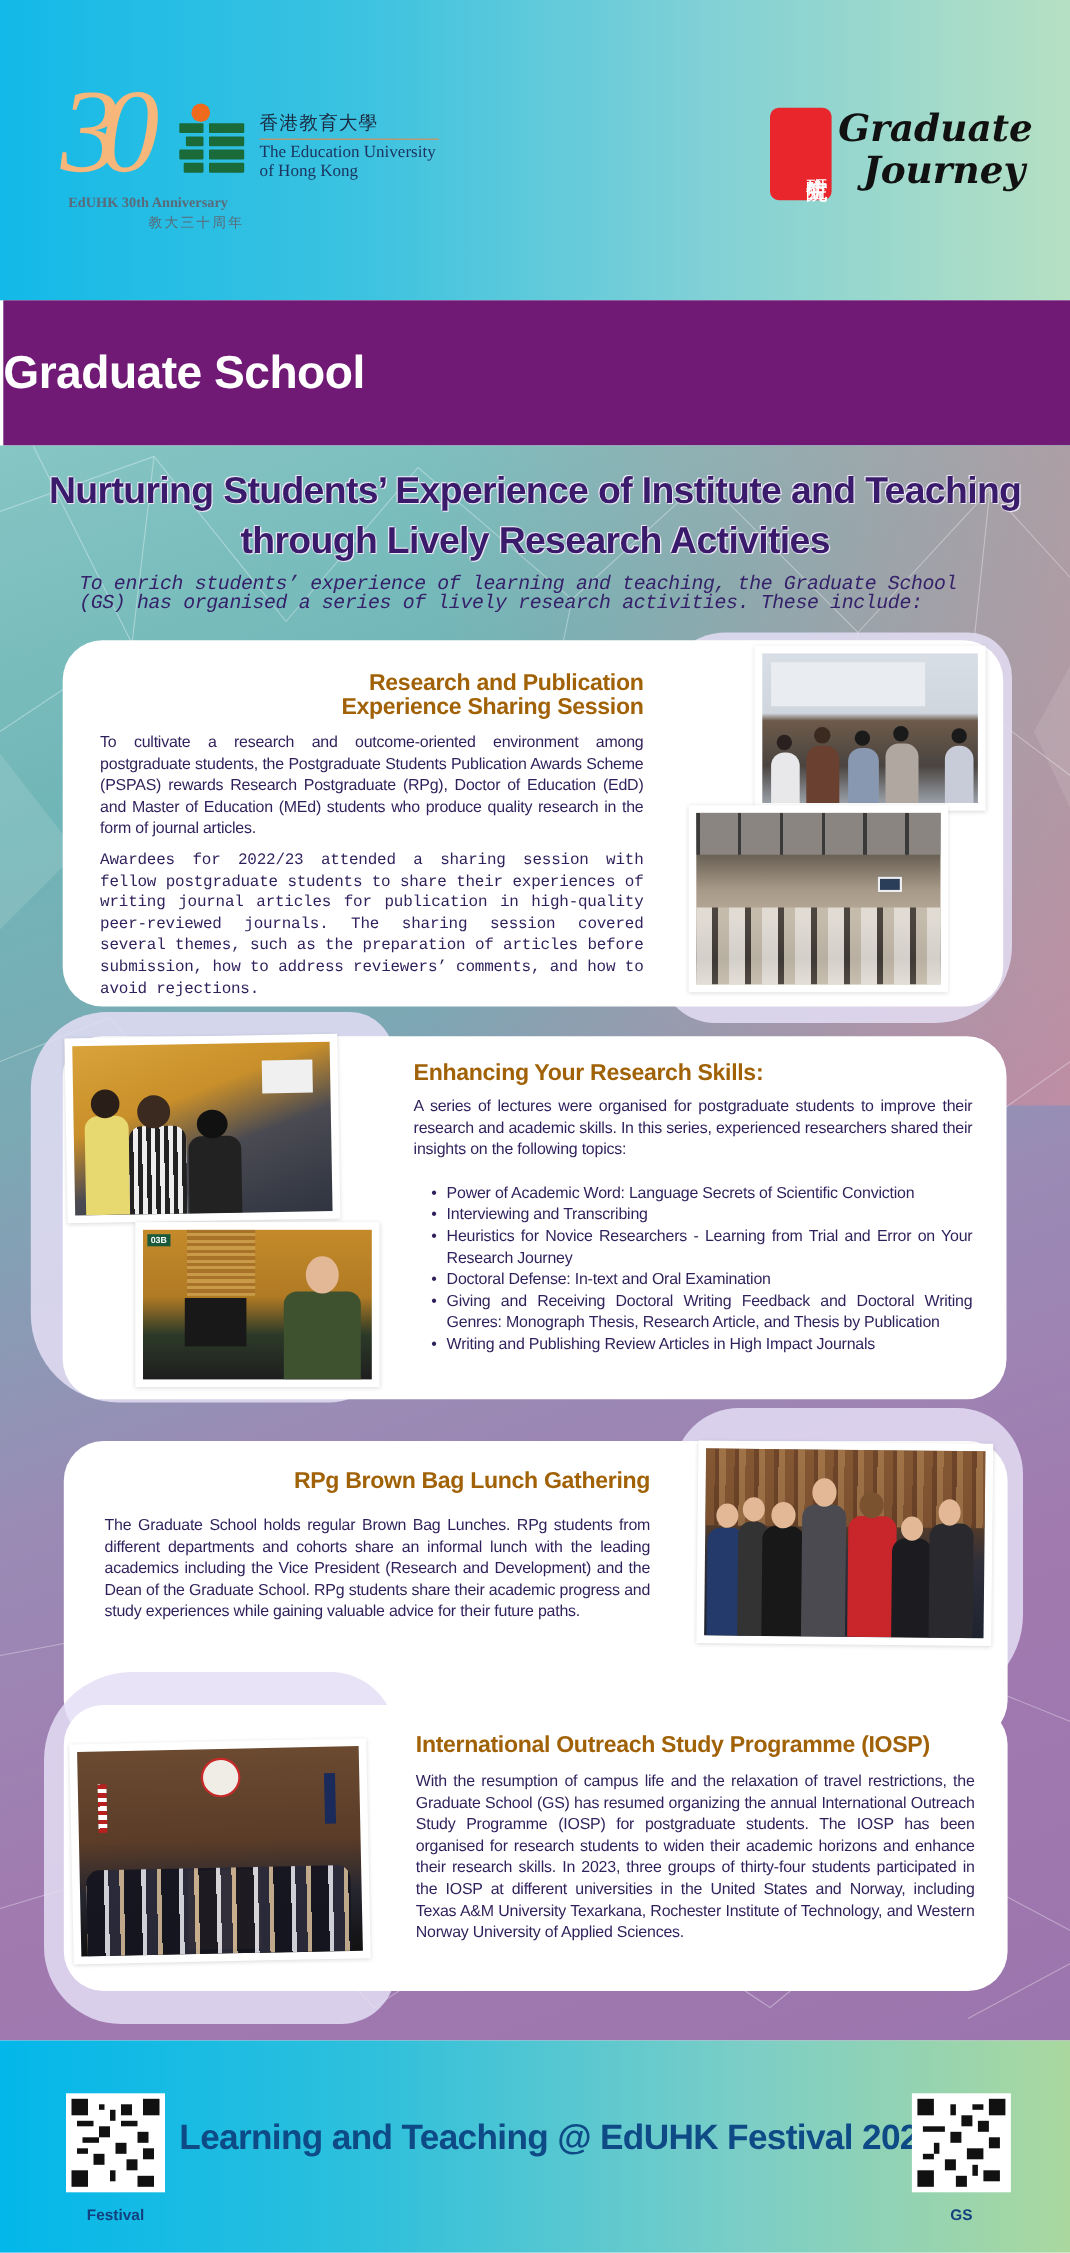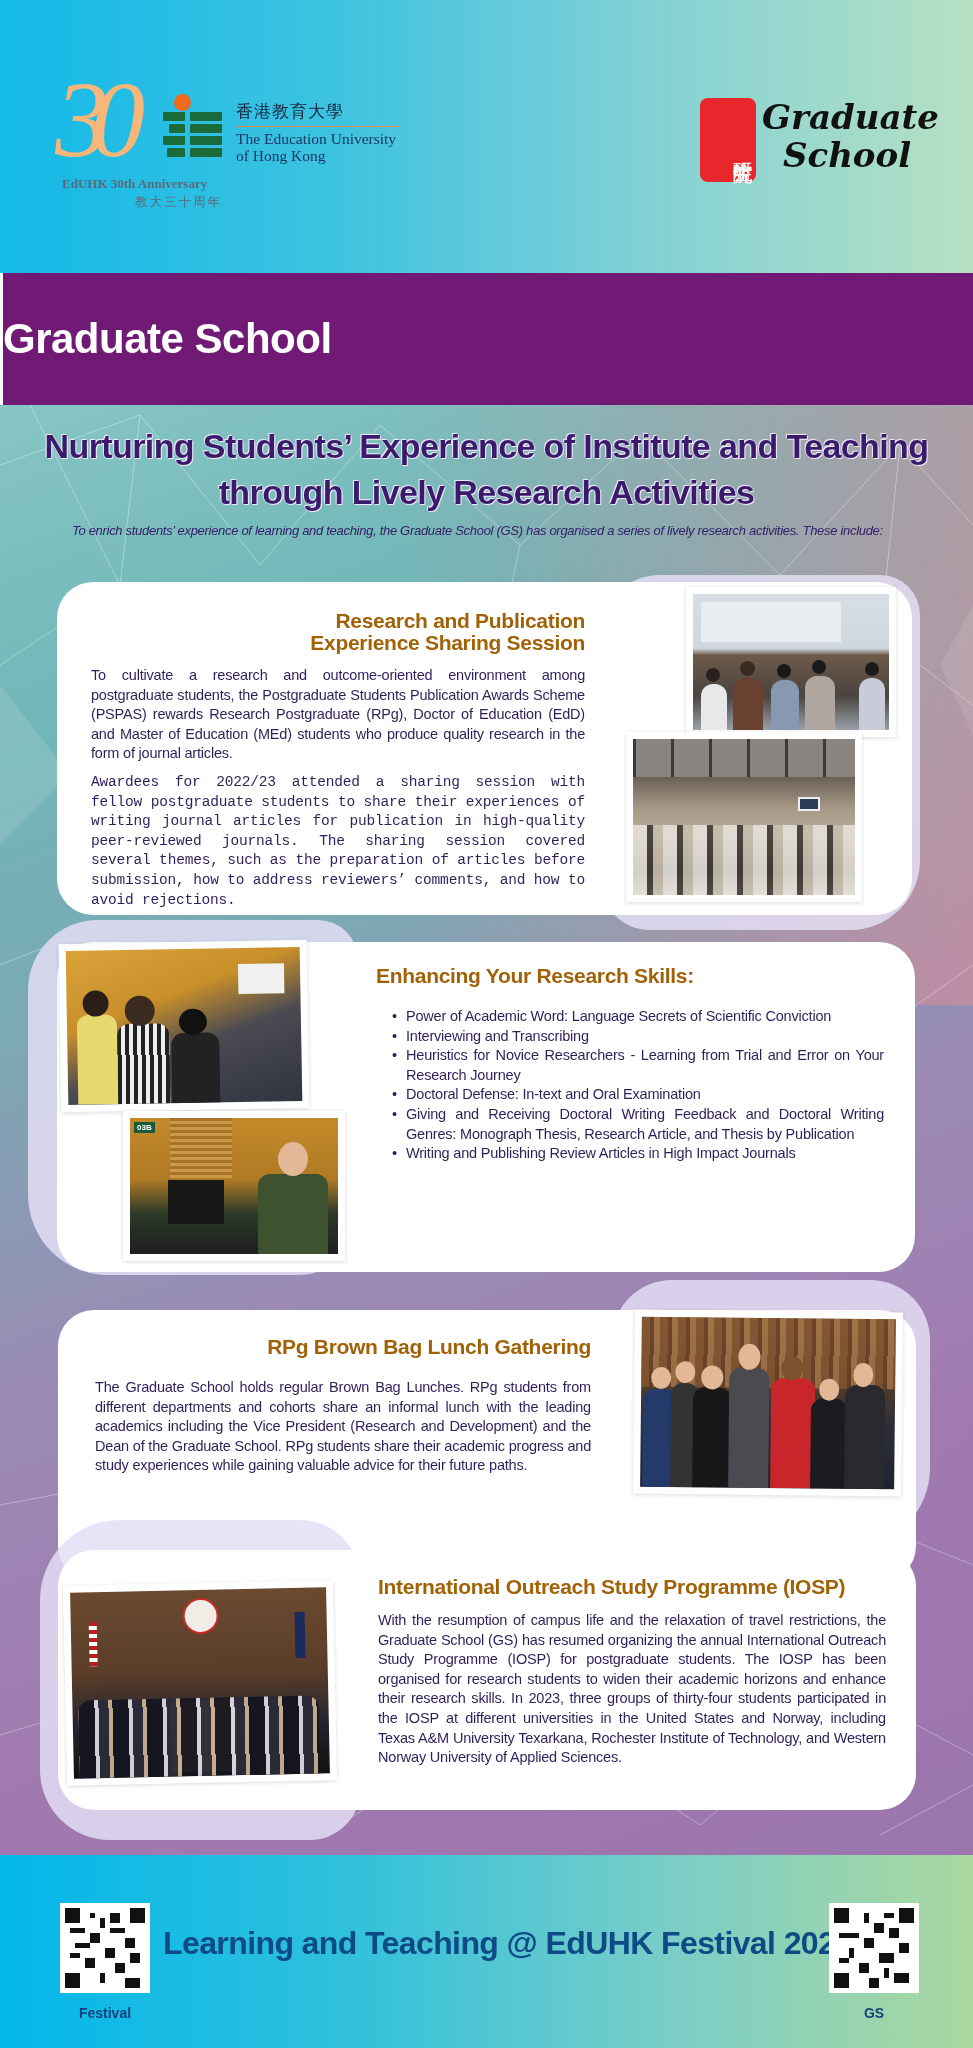--- a/index.html
+++ b/index.html
@@ -26,21 +26,21 @@
   .logo-anniv-cn { position: absolute; left: 80px; top: 124px; font-size: 12.5px; color: #5a6a78; letter-spacing: 2px; font-family: "DejaVu Sans", sans-serif; }
 
   .logo-right { position: absolute; left: 700px; top: 98px; width: 240px; height: 90px; }
   .seal {
     position: absolute; left: 0; top: 0; width: 56px; height: 84px; background: #e8262b; border-radius: 8px;
     color: #fff; font-size: 20px; line-height: 26px; text-align: center; padding-top: 14px; font-family: "DejaVu Sans", sans-serif;
     writing-mode: vertical-rl;
   }
   .script {
     position: absolute; left: 62px; top: 0; font-family: "DejaVu Serif", serif; font-style: italic; font-weight: bold;
-    font-size: 34px; line-height: 38px; color: #111; text-align: center; width: 170px;
+    font-size: 34px; line-height: 38px; color: #111; text-align: right; width: 170px;
   }
 
   
   .banner { position: absolute; left: 3px; top: 273px; width: 973px; height: 132px; background: #701a75; display: flex; align-items: center; justify-content: flex-start; }
   .banner h1 { color: #fff; font-size: 42px; font-weight: bold; font-family: "Liberation Sans", sans-serif; letter-spacing: -0.5px; }
 
   
   .main {
     position: absolute; left: 0; top: 405px; width: 973px; height: 1450px; overflow: hidden;
     background:
@@ -54,22 +54,23 @@
   }
   .mesh { position: absolute; inset: 0; }
 
   .main-title {
     position: absolute; left: 0; top: 18px; width: 973px; text-align: center;
     font-size: 34px; line-height: 46px; font-weight: bold; color: #3a1a6a;
     text-shadow: 0 0 2px #fff, 1px 1px 0 #e8e0f5, -1px -1px 0 #e8e0f5;
     letter-spacing: -0.6px;
   }
   .intro {
-    position: absolute; left: 72px; top: 117px; width: 850px; font-style: italic; font-size: 13px; line-height: 18px; color: #35206a;
+    position: absolute; left: 72px; top: 117px; width: 850px; font-style: italic; font-size: 18px; line-height: 18px; color: #35206a;
     letter-spacing: -0.3px;
+    font-family: Liberation Mono, monospace;
   }
 
   
   .blob { position: absolute; background: rgba(228,222,245,0.85); border-radius: 44px; }
   .card { position: absolute; background: #fff; border-radius: 36px; }
   .card h2 { font-size: 21px; line-height: 22px; font-weight: bold; color: #a16207; letter-spacing: -0.3px; }
   .card p, .card li { font-size: 14.5px; line-height: 19.6px; color: #2f1f5a; text-align: justify; letter-spacing: -0.2px; }
   .card p + p { margin-top: 9px; font-family: Liberation Mono, monospace; }
   .card ul { list-style: none; margin-top: 20px; padding-left: 16px; }
   .card li { position: relative; padding-left: 14px; }
@@ -124,21 +125,21 @@
       <div>of Hong Kong</div>
     </div>
     <div class="logo-anniv">EdUHK 30th Anniversary</div>
     <div class="logo-anniv-cn">教大三十周年</div>
   </div>
 
   <div class="logo-right">
     <div class="seal">研究生院</div>
     <div class="script">
       <div>Graduate</div>
-      <div>School</div>
+      <div>Journey</div>
     </div>
   </div>
 </header>
 
 <section class="banner">
   <h1>Graduate School</h1>
 </section>
 
 <main class="main">
   <svg class="mesh" width="973" height="1450" viewBox="0 0 973 1450">
@@ -199,20 +200,21 @@
       <div style="position:absolute;left:0;right:0;bottom:0;height:70px;background:repeating-linear-gradient(90deg,#e8e4de 0 14px,#3a3430 14px 20px,#c8bfb0 20px 30px);opacity:0.85;"></div>
     </div>
   </figure>
 
   <div class="blob" style="left:28px;top:515px;width:330px;height:355px;border-radius:70px 40px 60px 80px;"></div>
   <article class="card" style="left:57px;top:537px;width:858px;height:330px;">
     <div style="position:absolute;left:319px;top:23px;width:508px;">
       <h2>
         <div>Enhancing Your Research Skills:</div>
       </h2>
+      <p style="margin-top:10px;">A series of lectures were organised for postgraduate students to improve their research and academic skills. In this series, experienced researchers shared their insights on the following topics:</p>
       <ul>
         <li>Power of Academic Word: Language Secrets of Scientific Conviction</li>
         <li>Interviewing and Transcribing</li>
         <li>Heuristics for Novice Researchers - Learning from Trial and Error on Your Research Journey</li>
         <li>Doctoral Defense: In-text and Oral Examination</li>
         <li>Giving and Receiving Doctoral Writing Feedback and Doctoral Writing Genres: Monograph Thesis, Research Article, and Thesis by Publication</li>
         <li>Writing and Publishing Review Articles in High Impact Journals</li>
       </ul>
     </div>
   </article>

